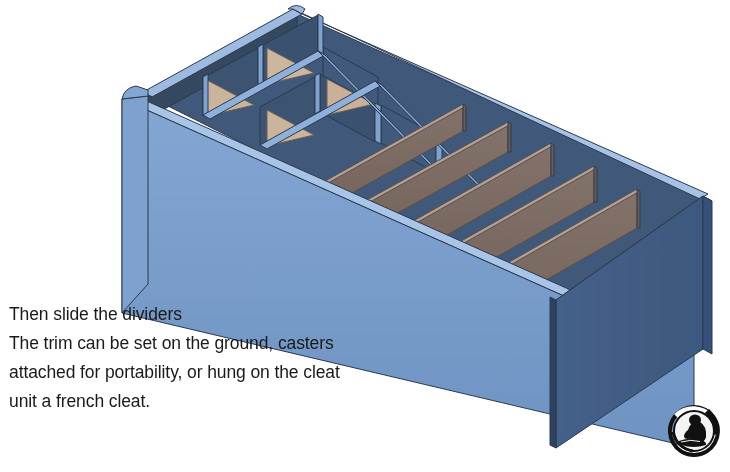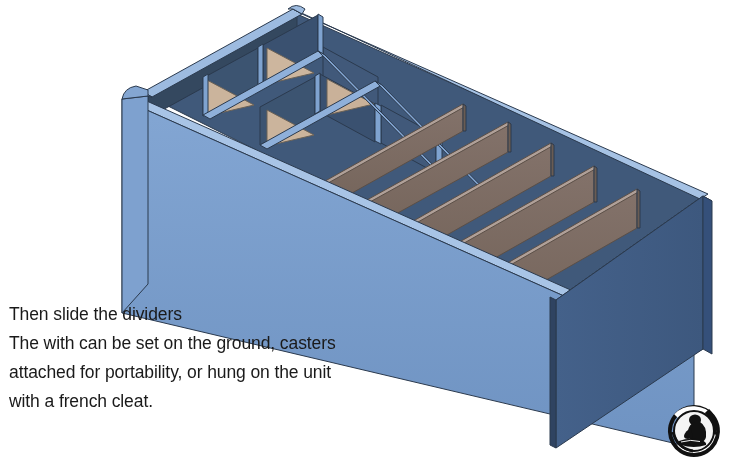--- a/index.html
+++ b/index.html
@@ -159,23 +159,23 @@
         <polygon points="550,297 556,300 556,448 550,445" fill="#2f4361" stroke="#2b3a4e"></polygon>
       </g>
 
       <path d="M288,9 Q296,2 305,9 L302,14 L293,9 Z" fill="#9dbbe0" stroke="#2b3a4e"></path>
 
     </g>
   </svg>
 
   <div id="caption">
     <div class="cap-line">Then slide the dividers</div>
-    <div class="cap-line">The with can be set on the ground, casters</div>
-    <div class="cap-line">attached for portability, or hung on the unit</div>
-    <div class="cap-line">with a french cleat.</div>
+    <div class="cap-line">The trim can be set on the ground, casters</div>
+    <div class="cap-line">attached for portability, or hung on the cleat</div>
+    <div class="cap-line">unit a french cleat.</div>
   </div>
 
   <svg id="logo" viewBox="0 0 54 54">
     <g>
 
       <path d="M27,3 A24,24 0 1,1 26.9,3 Z" fill="none" stroke="#111111" stroke-width="4"></path>
       <path d="M9,12 A24,24 0 0,1 45,14" fill="none" stroke="#ffffff" stroke-width="5"></path>
       <path d="M40,7 A24,24 0 0,1 46,30" fill="none" stroke="#111111" stroke-width="6"></path>
 
       <circle cx="27" cy="27" r="20" fill="#f4f4f4" stroke="none"></circle>

